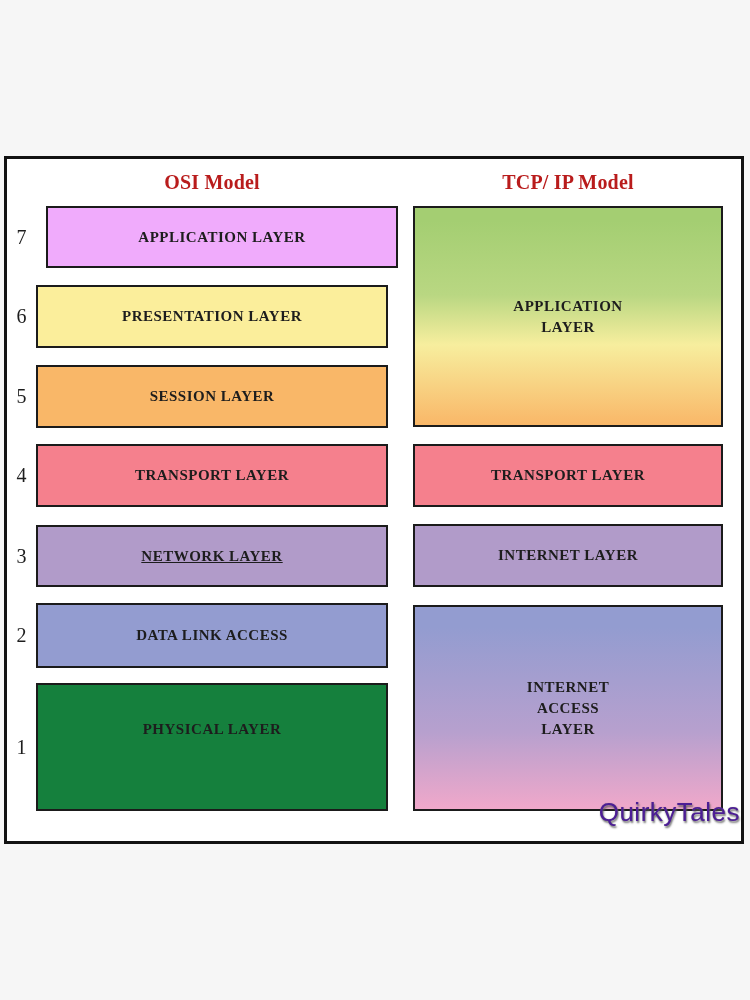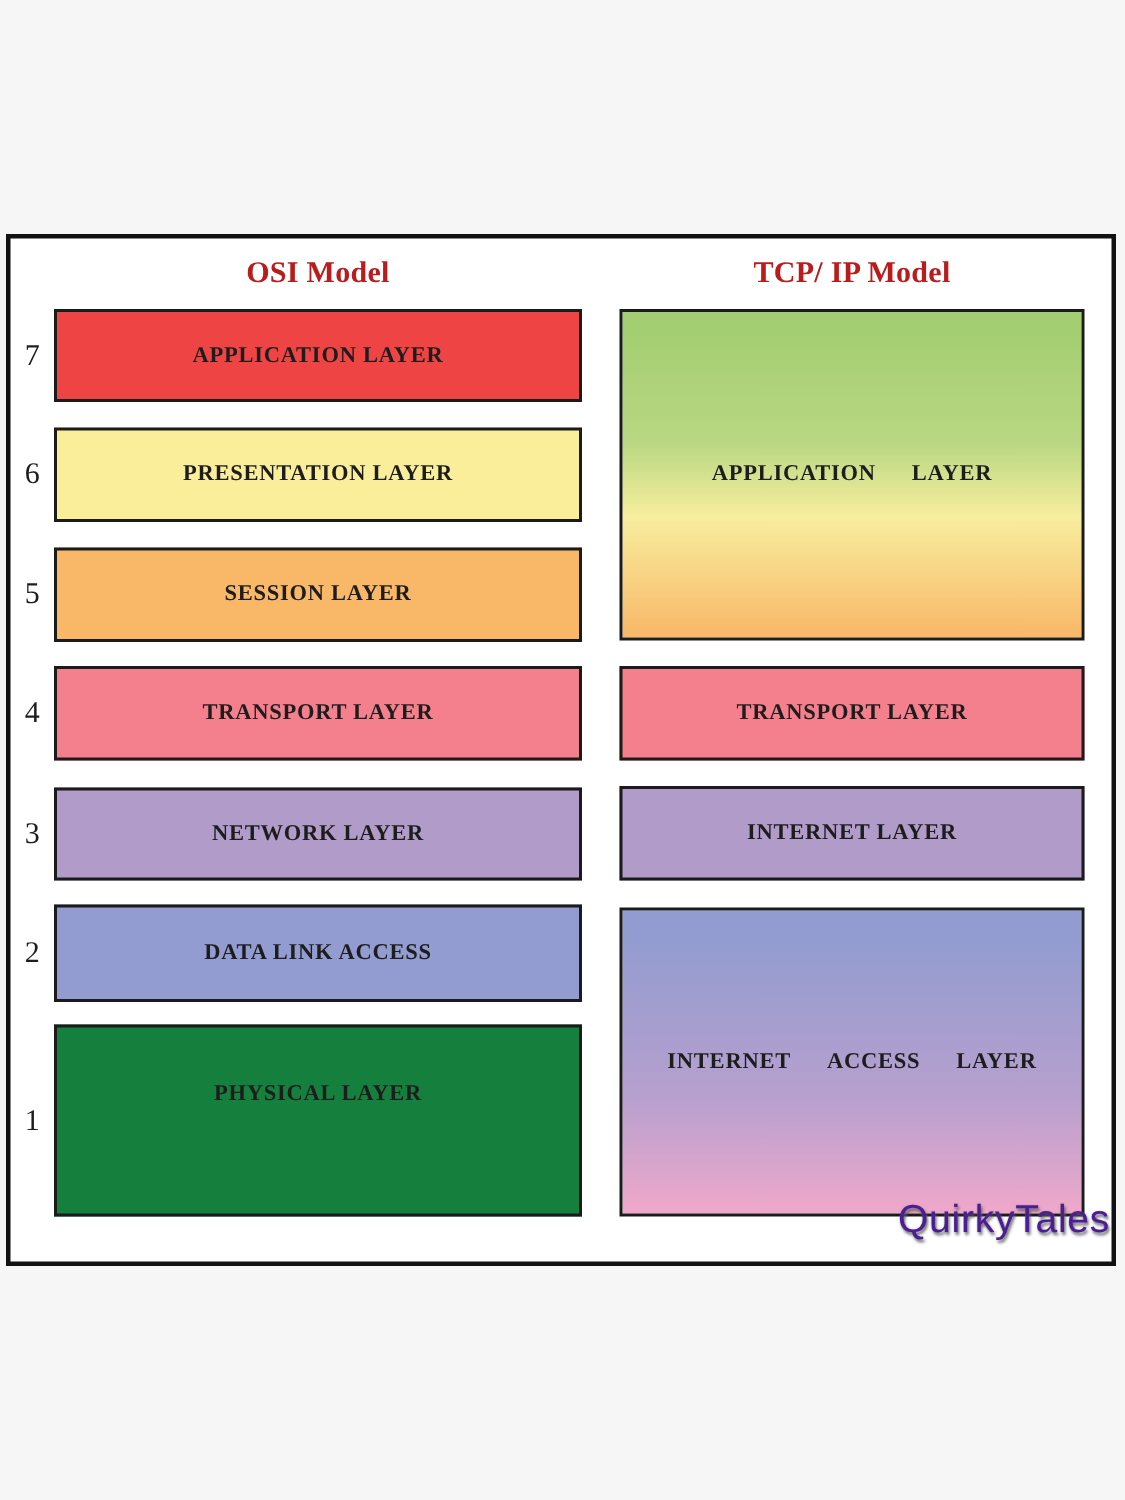--- a/index.html
+++ b/index.html
@@ -58,40 +58,39 @@
     font-size: 15px; font-weight: bold;
     letter-spacing: 0.5px;
   }
   .obox.start { align-items: flex-start; padding-top: 36px; }
 
   .tbox {
     position: absolute;
     left: 406px; width: 310px;
     box-sizing: border-box;
     border: 2px solid #1b1b1b;
-    display: flex; flex-direction: row;
+    display: flex; flex-direction: column;
     align-items: center; justify-content: center;
     text-align: center;
     font-size: 15px; font-weight: bold;
     letter-spacing: 0.5px;
     line-height: 21px;
-    gap: 24px;
   }
   .t-app  { top: 47px;  height: 221px;
             background: linear-gradient(180deg, #a4ce72 6%, #b9d782 40%, #f7ee9e 63%, #f9b768 100%); }
   .t-trn  { top: 285px; height: 63px; background: #f5808d; }
   .t-int  { top: 365px; height: 63px; background: #b19bc9; }
   .t-net  { top: 446px; height: 206px;
             background: linear-gradient(180deg, #939cd0 10%, #b7a0ce 62%, #f0a8ca 100%); }
 
-  .c-green  { background: #ef4444; }
+  .c-green  { background: #f0abfc; margin-left: 10px; }
   .c-yellow { background: #fbee9b; }
   .c-orange { background: #f9b768; }
   .c-red    { background: #f5808d; }
-  .c-purple { background: #b19bc9; }
+  .c-purple { background: #b19bc9; text-decoration: underline; }
   .c-blue   { background: #939cd0; }
   .c-pink   { background: #15803d; }
 
   .watermark {
     position: absolute;
     top: 797px; right: 10px;
     font-family: "Liberation Sans", sans-serif;
     font-size: 26px; font-weight: normal;
     letter-spacing: 0.5px;
     color: #4c1d95;

